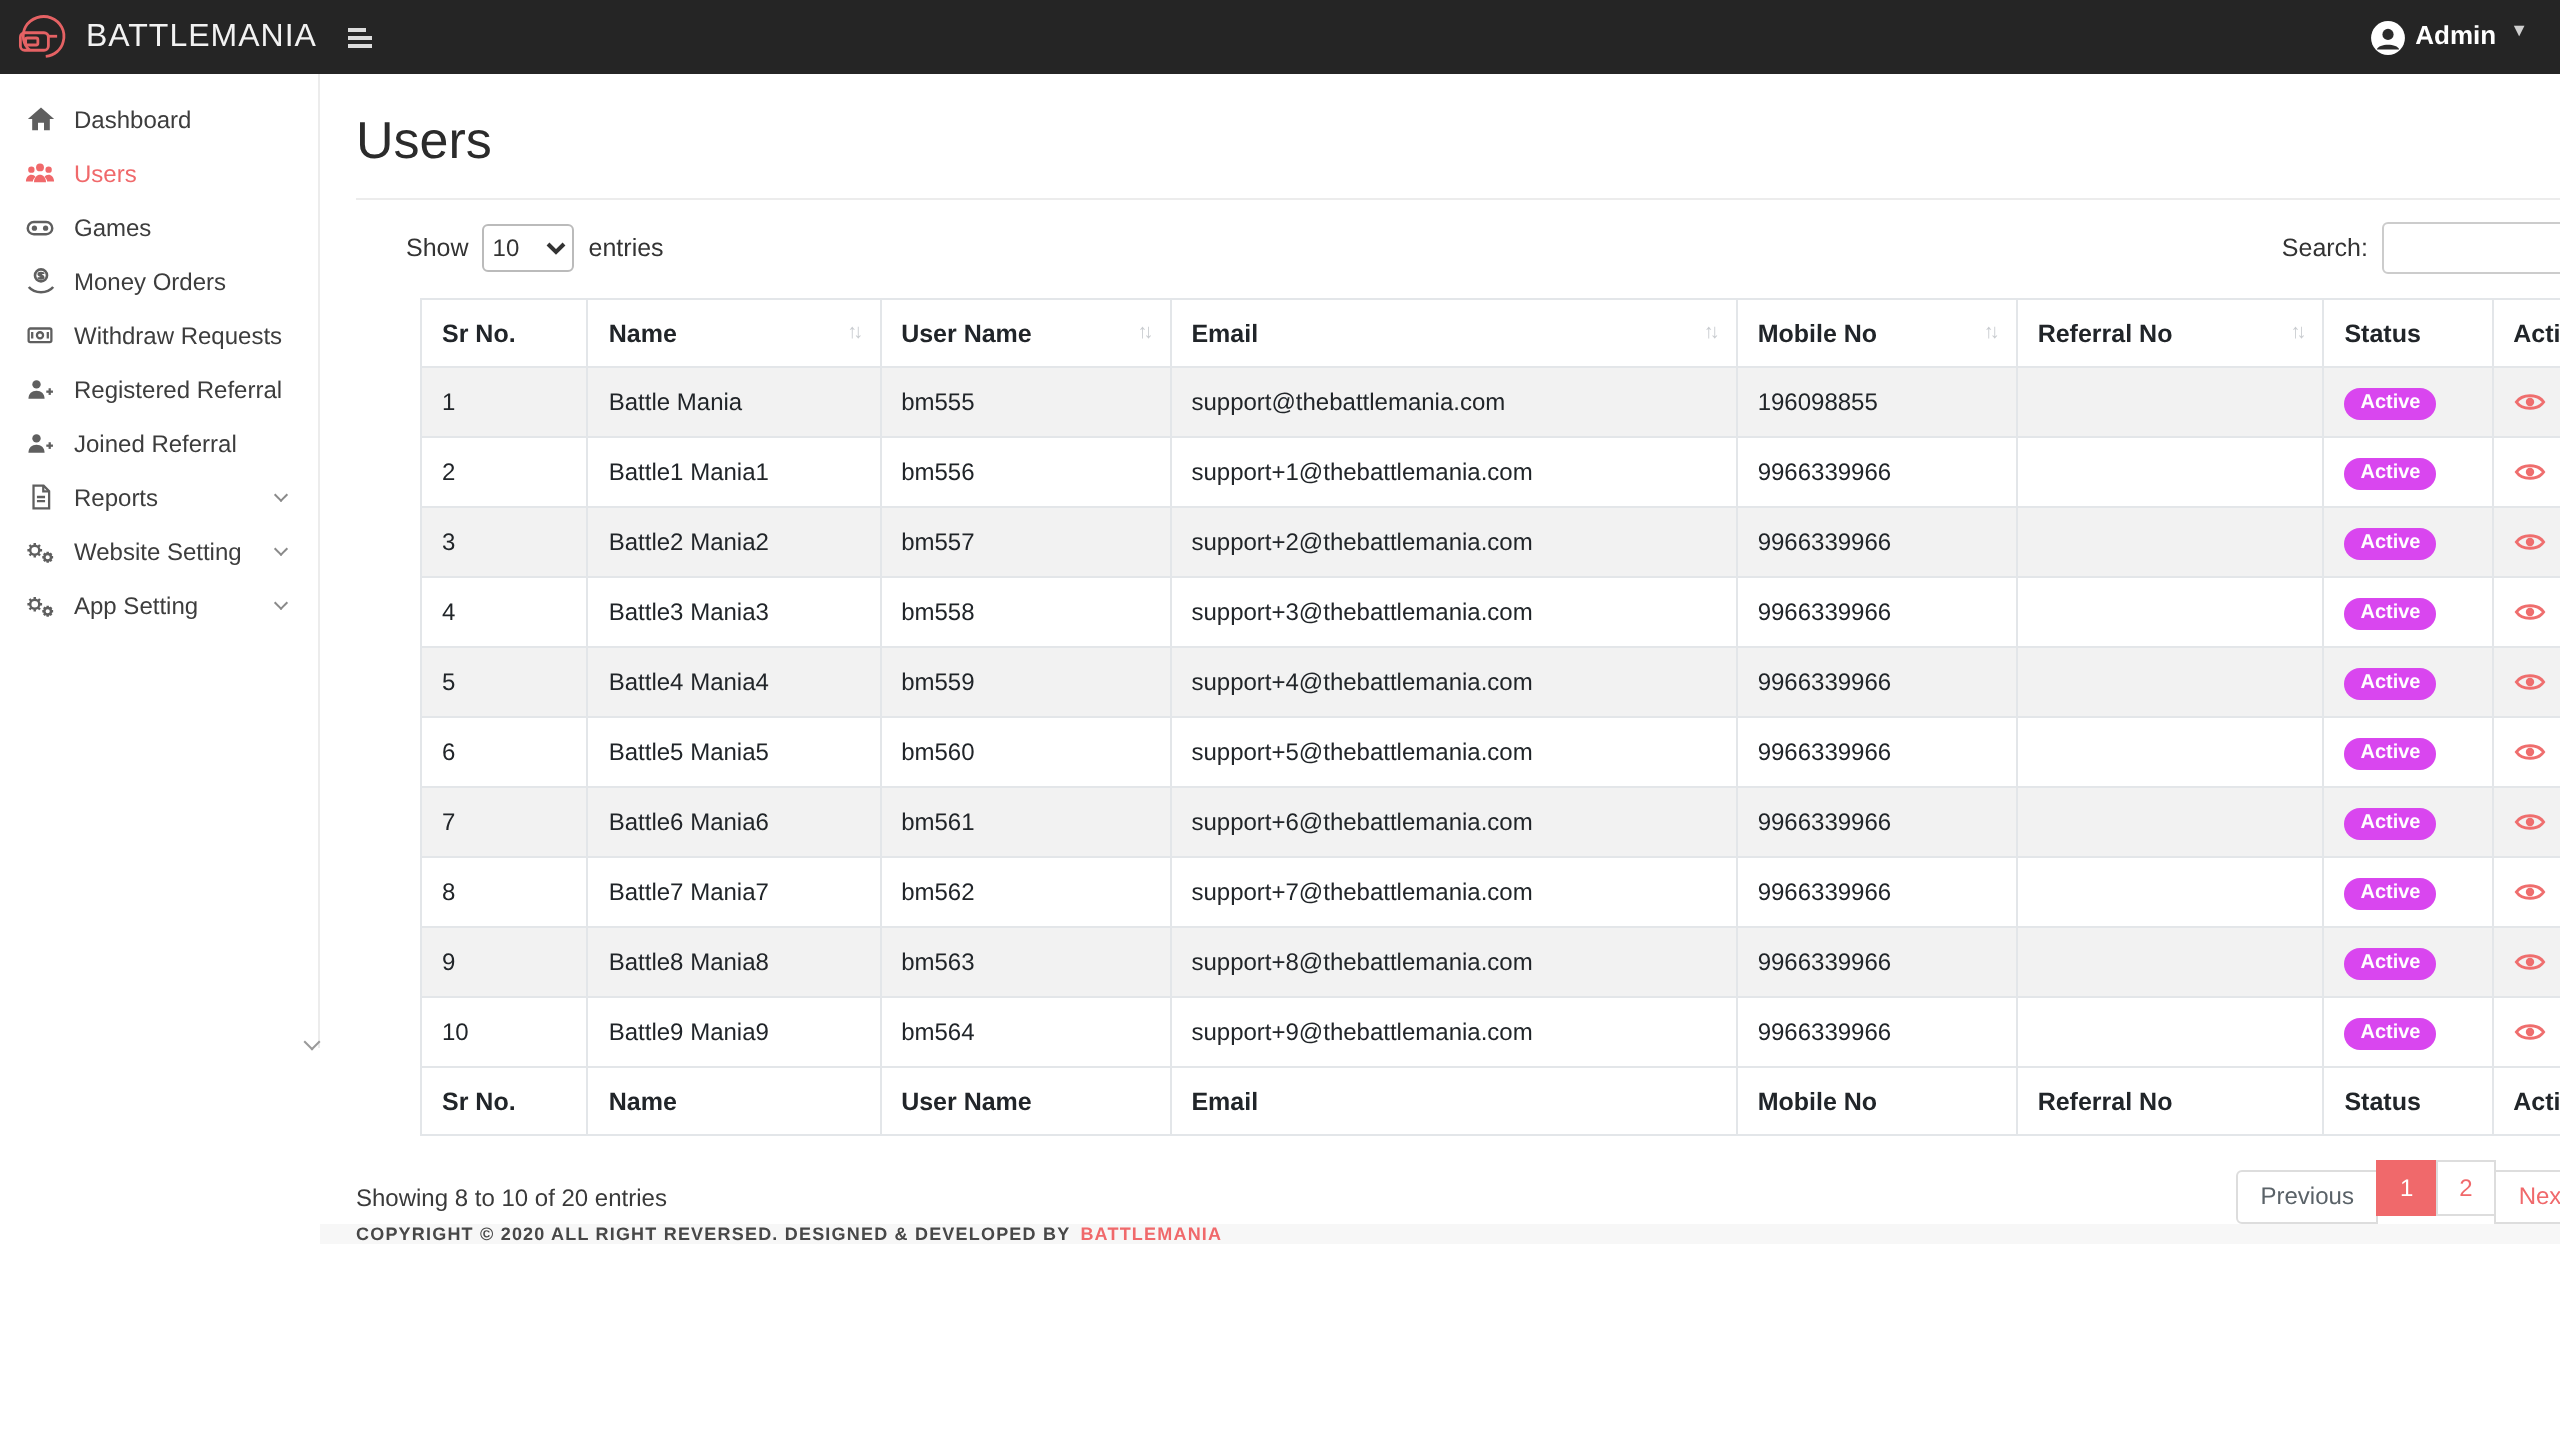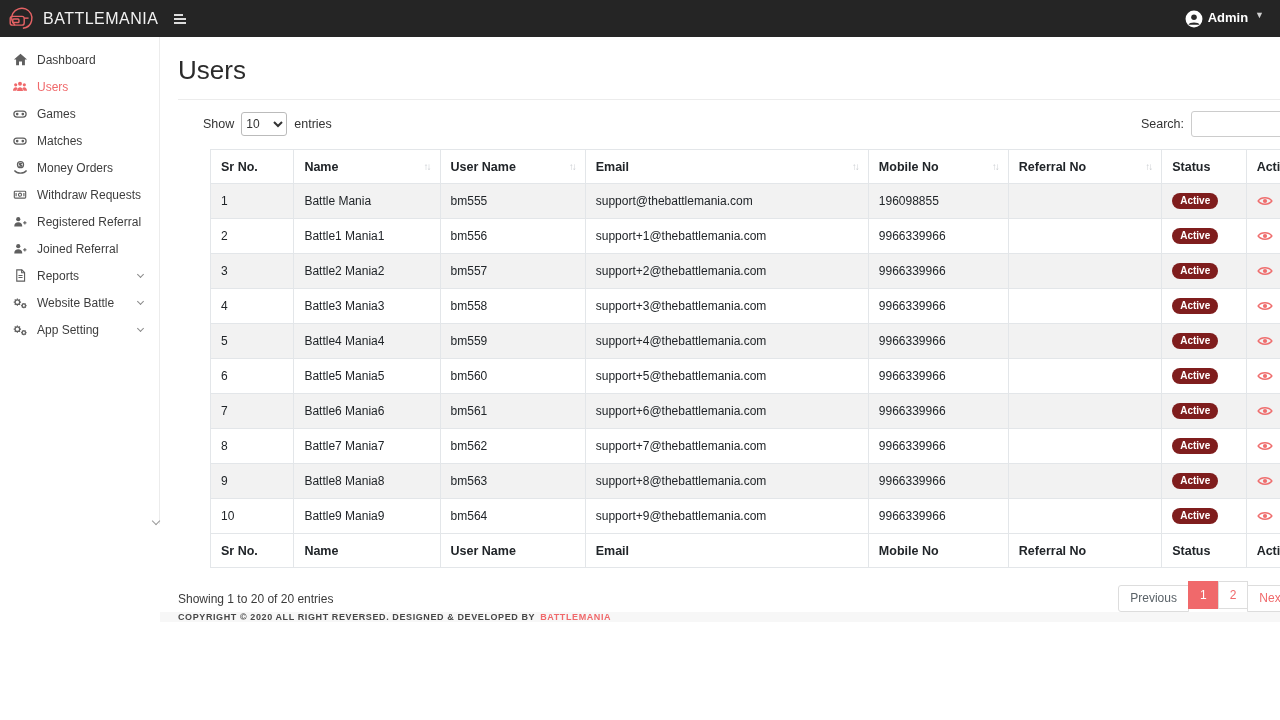--- a/index.html
+++ b/index.html
@@ -52,21 +52,21 @@
   table.users th, table.users td {
     border:1px solid #e3e6e9; padding:0 10px; text-align:left;
     overflow:hidden; white-space:nowrap; color:#212529;
   }
   table.users thead th, table.users tfoot th { height:34px; font-size:12.5px; font-weight:bold; background:#fff; }
   table.users tbody td { height:35px; }
   table.users tbody tr:nth-child(odd) { background:#f2f2f2; }
   .sort-icons { float:right; color:#c9ccd0; font-size:10px; letter-spacing:-2px; margin-top:1px; }
   .col-sr{width:81px}.col-name{width:142px}.col-user{width:141px}.col-email{width:275px}
   .col-mobile{width:136px}.col-ref{width:149px}.col-status{width:82px}.col-act{width:79px}
-  .badge { display:inline-block; background:#7f1d1d; color:#fff; font-size:10px; font-weight:bold; padding:3px 8px 3px; border-radius:10px; line-height:1; }
+  .badge { display:inline-block; background:#d946ef; color:#fff; font-size:10px; font-weight:bold; padding:3px 8px 3px; border-radius:10px; line-height:1; }
   .act { display:inline-block; width:16px; height:16px; vertical-align:middle; cursor:pointer; }
   .act + .act { margin-left:6px; }
 
   
   .table-below { display:flex; align-items:center; justify-content:space-between; margin-top:17px; }
   .entries-info { font-size:12px; color:#3a3a3a; }
   .pagination { display:flex; }
   .pg { border:1px solid #ddd; background:#fff; padding:6px 11px; font-size:12px; color:#5a6268; margin-left:-1px; cursor:pointer; line-height:1.1; }
   .pg.first { border-radius:3px 0 0 3px; margin-left:0; }
   .pg.last { border-radius:0 3px 3px 0; }
@@ -143,30 +143,20 @@
     <span class="sicon">
             <svg width="16" height="14" viewBox="0 0 16 16">
               <rect x="1" y="4.6" width="14" height="7" rx="3.5"></rect>
               <circle class="f" cx="4.8" cy="8.1" r="1.5"></circle>
               <circle class="f" cx="11.2" cy="8.1" r="1.5"></circle>
             </svg>
           </span>
     <span class="slabel">Games</span>
   </div>
 
-  <div class="side-item">
-    <span class="sicon">
-            <svg width="16" height="14" viewBox="0 0 16 16">
-              <rect x="1" y="4.6" width="14" height="7" rx="3.5"></rect>
-              <circle class="f" cx="4.8" cy="8.1" r="1.5"></circle>
-              <circle class="f" cx="11.2" cy="8.1" r="1.5"></circle>
-            </svg>
-          </span>
-    <span class="slabel">Matches</span>
-  </div>
 
   <div class="side-item">
     <span class="sicon">
             <svg width="15" height="15" viewBox="0 0 16 16">
               <circle cx="8" cy="5" r="3.2"></circle>
               <path d="M8 3.4 v3.2 M6.8 6 c0 .8 2.4.8 2.4 0 0-1-2.4-.6-2.4-1.7 0-.8 2.4-.8 2.4 0"></path>
               <path d="M1.5 11.2 c2 2.4 4 2.8 6.5 2.8 s4.5-.4 6.5-2.8"></path>
             </svg>
           </span>
     <span class="slabel">Money Orders</span>
@@ -227,21 +217,21 @@
     <span class="sicon">
             <svg width="17" height="14" viewBox="0 0 18 16">
               <g>
                 <circle cx="6" cy="7" r="2.6"></circle>
                 <path d="M6 2.8 v1.4 M6 9.8 v1.4 M1.8 7 h1.4 M8.8 7 h1.4 M3 4 l1 1 M8 9 l1 1 M9 4 l-1 1 M4 9 l-1 1"></path>
                 <circle cx="13.4" cy="11" r="1.9"></circle>
                 <path d="M13.4 7.9 v1 M13.4 13.1 v1 M10.3 11 h1 M15.5 11 h1 M11.2 8.8 l.7.7 M14.9 12.5 l.7.7 M15.6 8.8 l-.7.7 M11.9 12.5 l-.7.7"></path>
               </g>
             </svg>
           </span>
-    <span class="slabel">Website Battle</span>
+    <span class="slabel">Website Setting</span>
   <span class="chev"></span>
         </div>
 
   <div class="side-item">
     <span class="sicon">
             <svg width="17" height="14" viewBox="0 0 18 16">
               <g>
                 <circle cx="6" cy="7" r="2.6"></circle>
                 <path d="M6 2.8 v1.4 M6 9.8 v1.4 M1.8 7 h1.4 M8.8 7 h1.4 M3 4 l1 1 M8 9 l1 1 M9 4 l-1 1 M4 9 l-1 1"></path>
                 <circle cx="13.4" cy="11" r="1.9"></circle>
@@ -627,21 +617,21 @@
               <th>Email</th>
               <th>Mobile No</th>
               <th>Referral No</th>
               <th>Status</th>
               <th>Actions</th>
             </tr>
           </tfoot>
       </table>
 
       <div class="table-below">
-        <span class="entries-info">Showing 1 to 20 of 20 entries</span>
+        <span class="entries-info">Showing 8 to 10 of 20 entries</span>
         <div class="pagination">
           <span class="pg first">Previous</span>
           <span id="pg-pages"><span class="pg num active">1</span><span class="pg num">2</span></span>
           <span class="pg next last">Next</span>
         </div>
       </div>
     </div>
 
     <div class="footer-strip">
       <span class="footer-text">COPYRIGHT © 2020 ALL RIGHT REVERSED. DESIGNED &amp; DEVELOPED BY</span>

